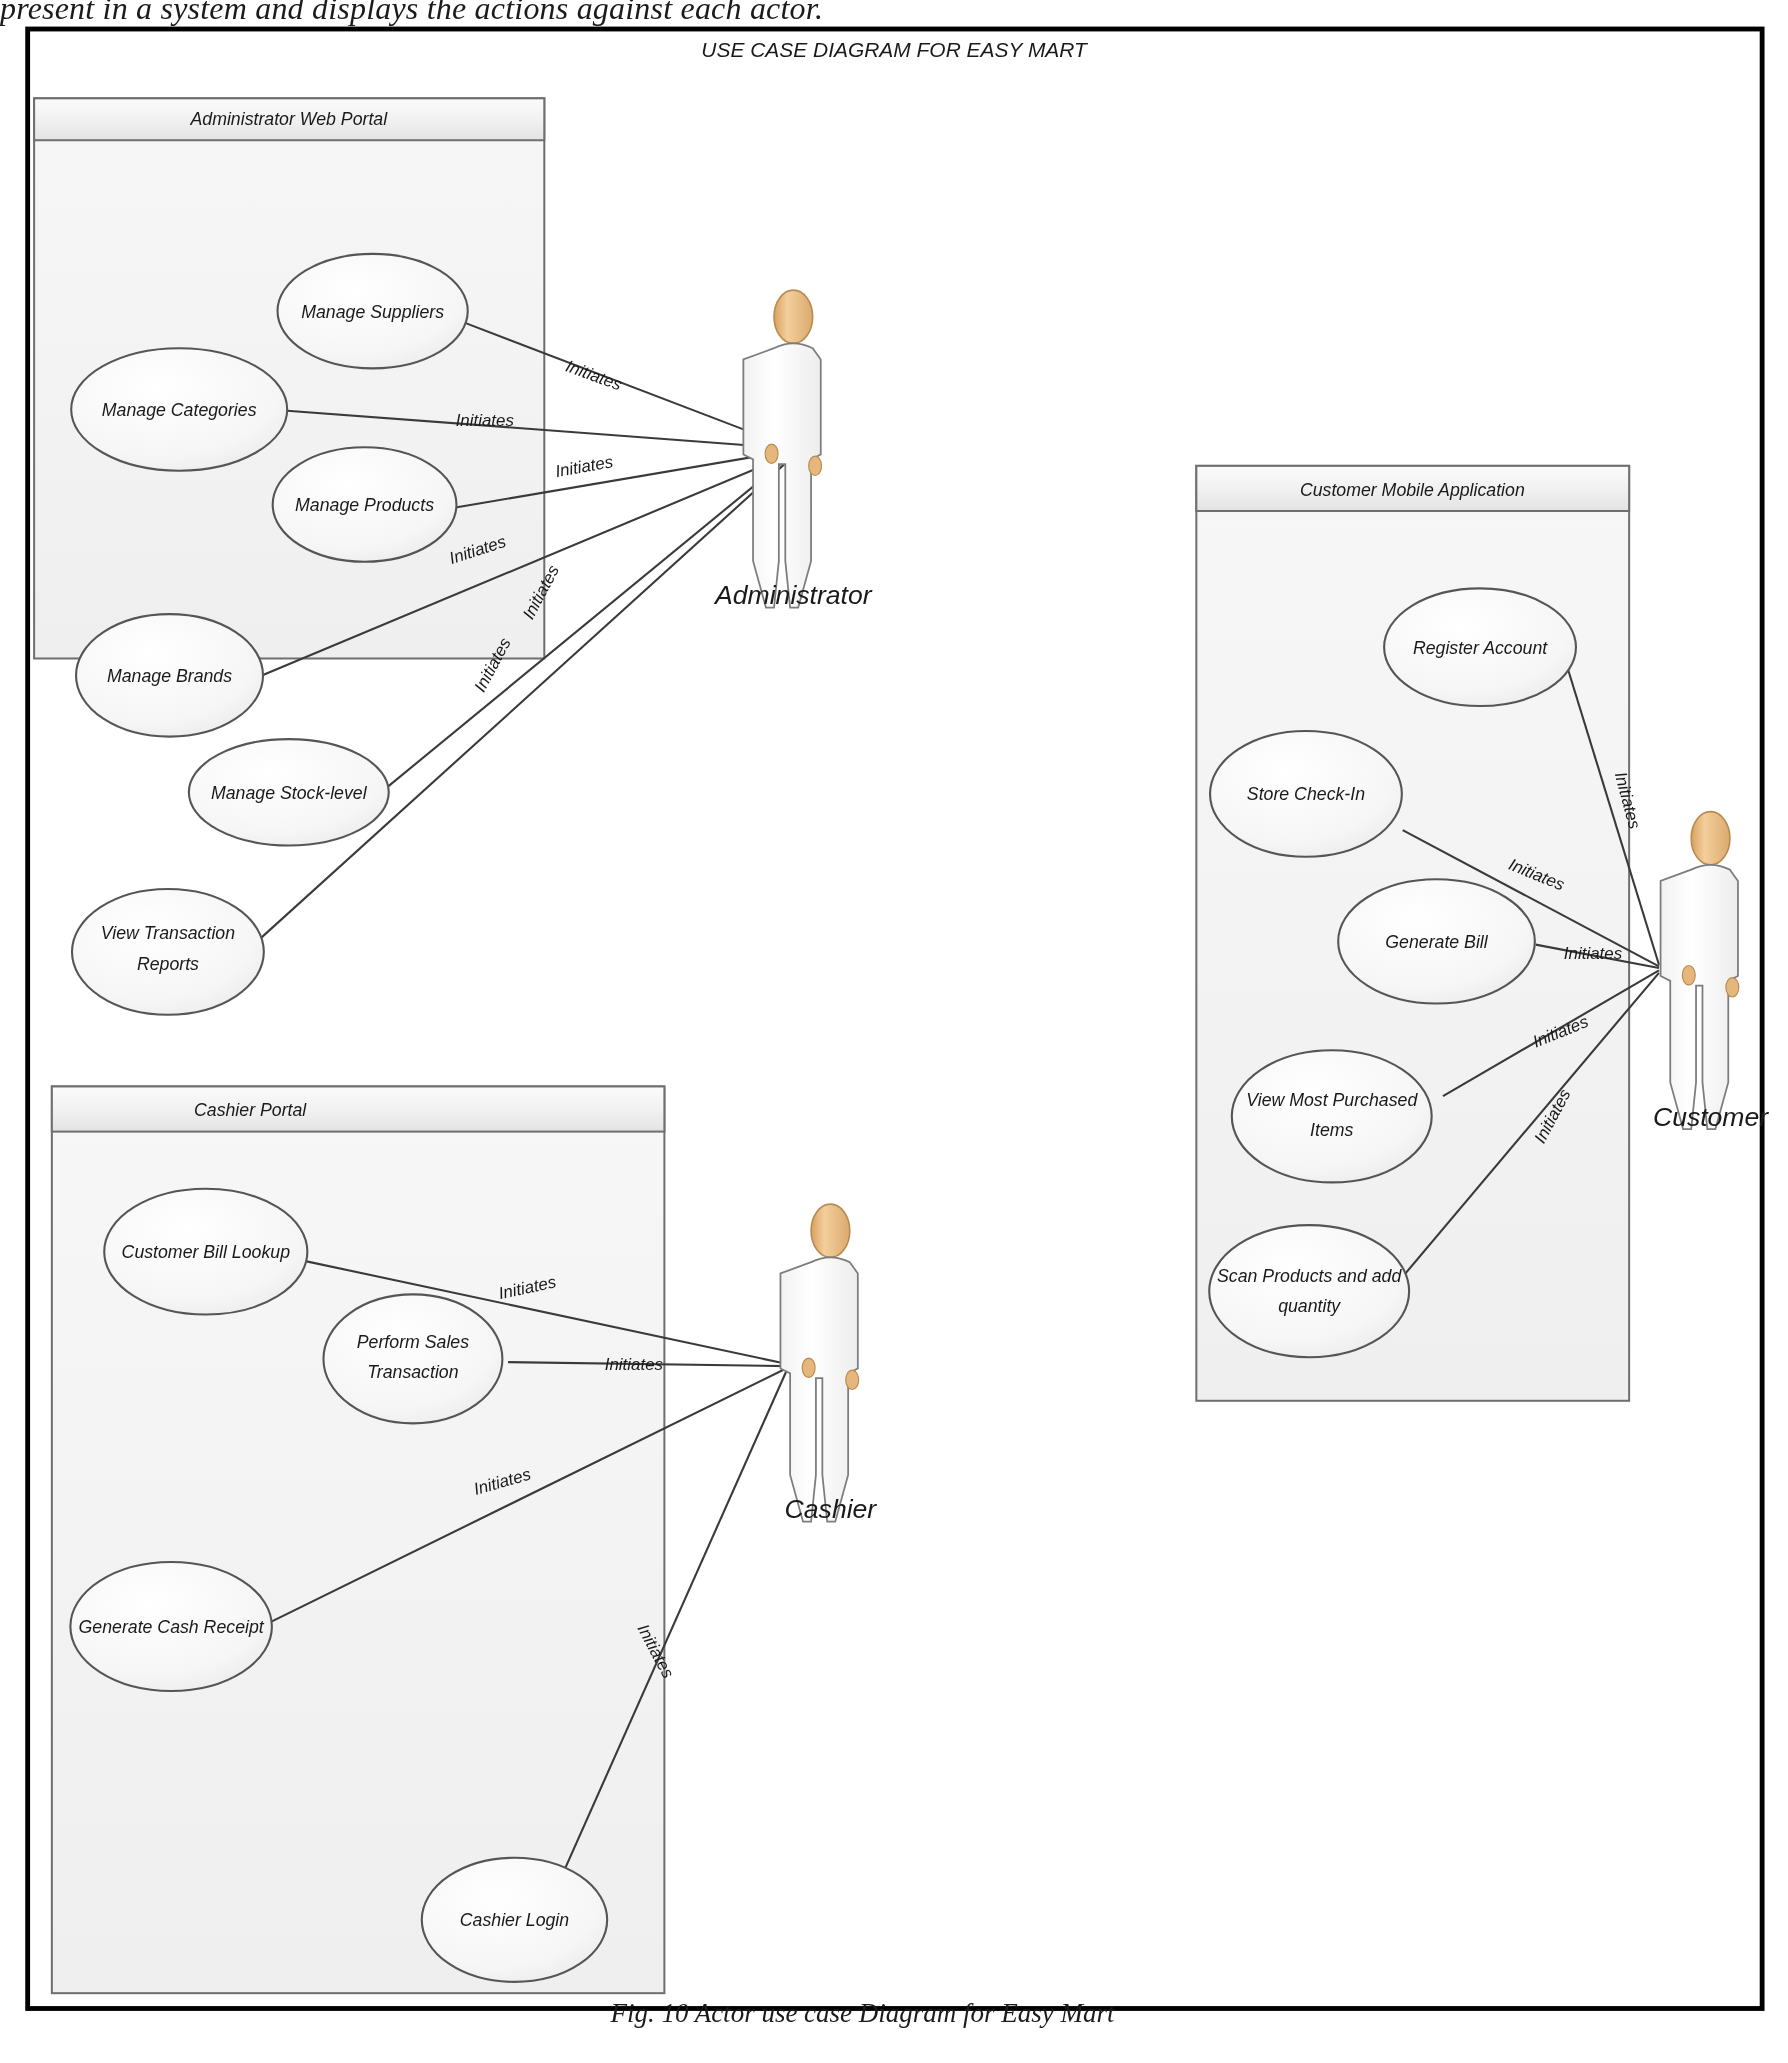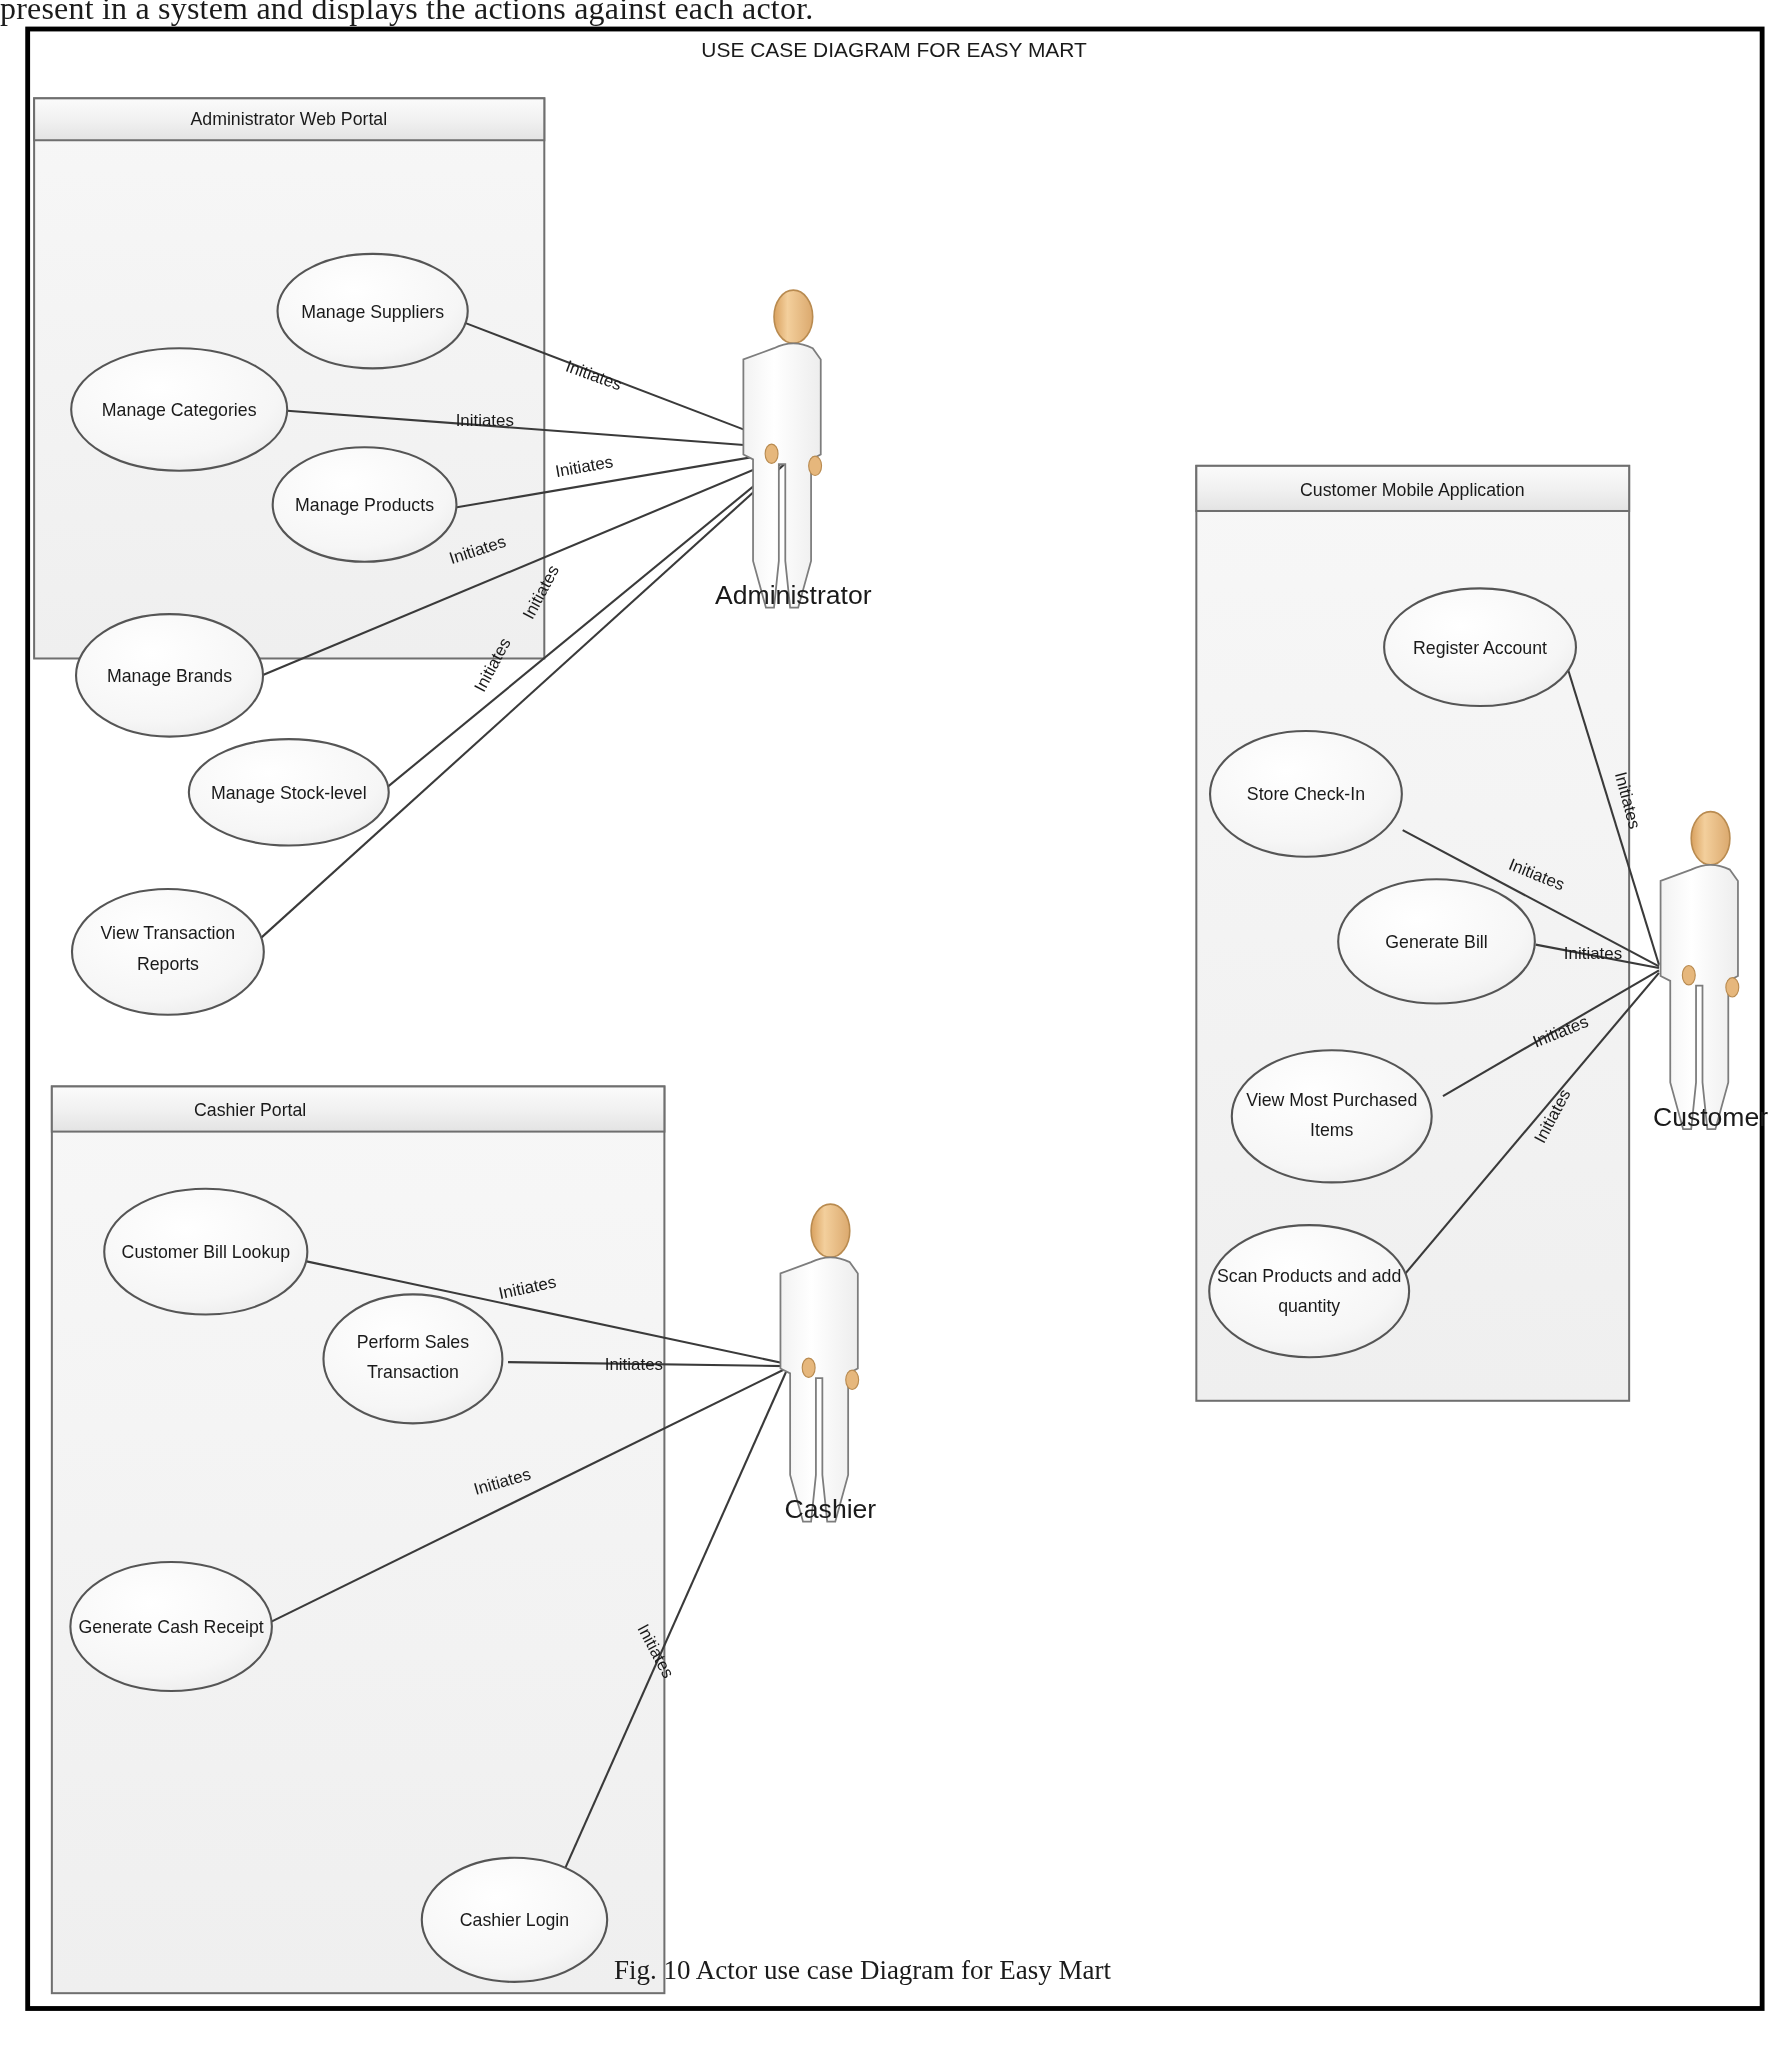--- a/index.html
+++ b/index.html
@@ -1,28 +1,28 @@
 <!DOCTYPE html>
 <html style="font-size:13px"><head>
 <meta charset="utf-8">
 <style>
   html,body{margin:0;padding:0;background:#ffffff;}
   body{
     font-family:"Liberation Sans", sans-serif;
     width:1789px;height:2064px;position:relative;overflow:hidden;
   }
-  #stage{position:absolute;left:0;top:0;width:1789px;height:2064px;}
+  #stage{position:absolute;left:0;top:0;width:1789px;height:2064px;font-style:italic;}
   .top-caption{
     position:absolute;left:0;top:-9.7px;width:1789px;
     font-family:"Liberation Serif", serif;
     font-size:32px;color:#1b1b1b;letter-spacing:0.2px;
     white-space:nowrap;
   }
   .fig-caption{
-    position:absolute;left:0;top:1955px;width:1725px;text-align:center;
+    position:absolute;left:0;top:1998px;width:1725px;text-align:center;
     font-family:"Liberation Serif", serif;
     font-size:27px;color:#1b1b1b;
   }
   svg#diagram{position:absolute;left:0;top:0;}
   text{font-family:"Liberation Sans", sans-serif;}
 </style>
 </head>
 <body>
 
 <div id="stage">

